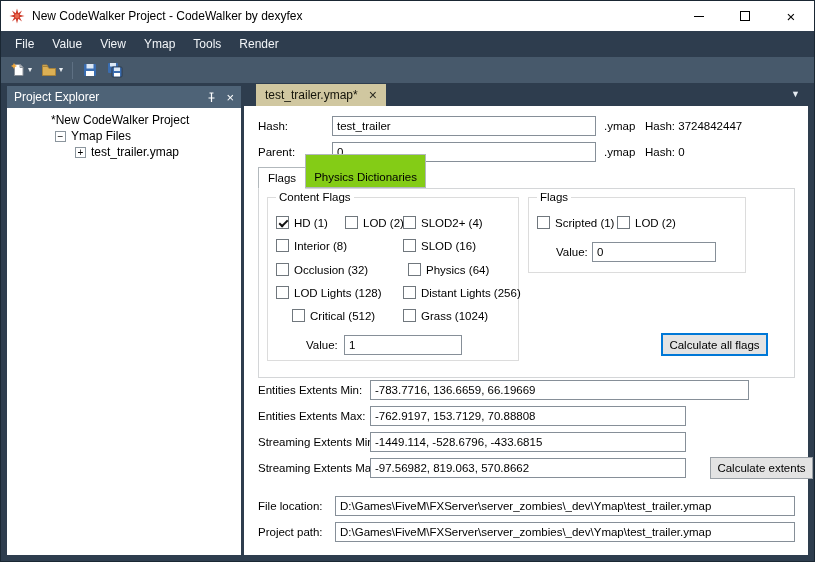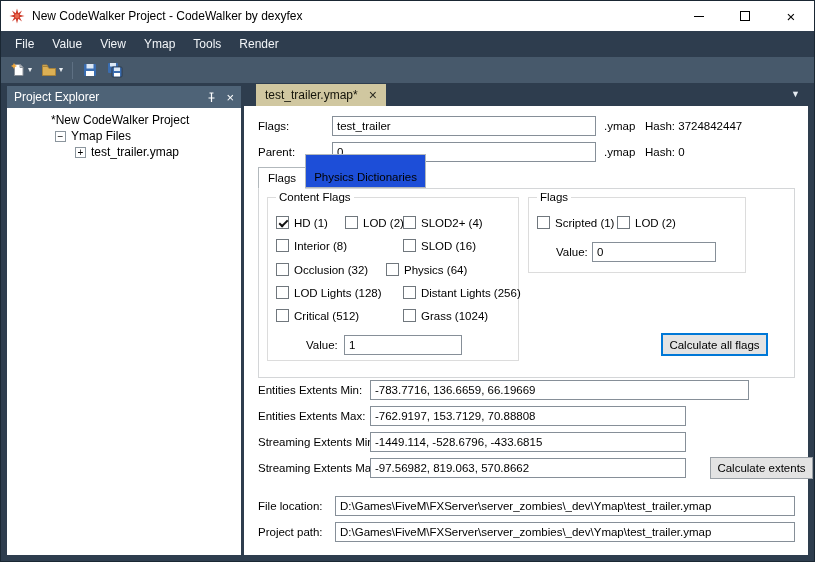--- a/index.html
+++ b/index.html
@@ -56,21 +56,21 @@
 
   .lbl { position:absolute; color:#000; white-space:nowrap; }
   .tb { position:absolute; height:20px; border:1px solid #868f98; background:#fff; color:#000;
         font-family:inherit; font-size:11.5px; padding:1px 4px; }
   .btn { position:absolute; background:#e3e3e3; border:1px solid #9aa0a6; color:#000;
          font-family:inherit; font-size:11.5px;margin-left:20px; }
   .btn.accent { border-color:var(--accent,#0078d7); box-shadow:inset 0 0 0 1px var(--accent,#0078d7); }
 
   
   .form-tabs { position:absolute; left:14px; top:60px; display:flex; align-items:flex-end; z-index:2; height:22px; }
-  .form-tab { height:19px; background:#1d4ed8; border:1px solid #b2b8bc; padding:16px 8px; margin-right:-1px; white-space:nowrap; }
+  .form-tab { height:19px; background:#84cc16; border:1px solid #b2b8bc; padding:16px 8px; margin-right:-1px; white-space:nowrap; }
   .form-tab.active { height:22px; background:#fff; border-bottom:1px solid #fff; margin-bottom:-1px; z-index:3; padding:4px 9px; }
   .tab-page { position:absolute; left:14px; top:82px; width:537px; height:190px;
               border:1px solid #d4d6d8; background:#fff; z-index:1;padding-left:16px; }
 
   .groupbox { position:absolute; border:1px solid #dcdcdc; }
   .gb-title { position:absolute; top:-7px; left:8px; background:#fff; padding:0 3px; white-space:nowrap; }
 
   .cb { position:absolute; display:flex; align-items:center; gap:5px; height:15px; white-space:nowrap; }
   .cb-box { width:13px; height:13px; border:1px solid #70777d; background:#fff; position:relative; flex:none; }
   .cb.checked .cb-box::after { content:""; position:absolute; left:2px; top:3px; width:7px; height:3px;
@@ -173,21 +173,21 @@
       <div class="tabstrip">
         <div class="doc-tab">
           <span>test_trailer.ymap*</span>
           <span class="tab-close">×</span>
         </div>
         <span class="tab-dropdown">▼</span>
       </div>
 
       <div class="editor-body">
 
-        <span class="lbl" style="left:14px;top:14px">Flags:</span>
+        <span class="lbl" style="left:14px;top:14px">Hash:</span>
         <input class="tb" style="left: 88px; top: 10px; width: 264px;" value="test_trailer">
         <span class="lbl" style="left:360px;top:14px">.ymap</span>
         <span class="lbl" style="left:401px;top:14px">Hash: 3724842447</span>
 
         <span class="lbl" style="left:14px;top:40px">Parent:</span>
         <input class="tb" style="left: 88px; top: 36px; width: 264px;" value="0">
         <span class="lbl" style="left:360px;top:40px">.ymap</span>
         <span class="lbl" style="left:401px;top:40px">Hash: 0</span>
 
         <div class="form-tabs">
@@ -221,33 +221,33 @@
               <span>Interior (8)</span>
             </div>
             <div class="cb" style="left:135px;top:40px">
               <span class="cb-box"></span>
               <span>SLOD (16)</span>
             </div>
             <div class="cb" style="left:8px;top:64px">
               <span class="cb-box"></span>
               <span>Occlusion (32)</span>
             </div>
-            <div class="cb" style="left:118px;top:64px">
+            <div class="cb" style="left:140px;top:64px">
               <span class="cb-box"></span>
               <span>Physics (64)</span>
             </div>
             <div class="cb" style="left:8px;top:87px">
               <span class="cb-box"></span>
               <span>LOD Lights (128)</span>
             </div>
             <div class="cb" style="left:135px;top:87px">
               <span class="cb-box"></span>
               <span>Distant Lights (256)</span>
             </div>
-            <div class="cb" style="left:8px;top:110px">
+            <div class="cb" style="left:24px;top:110px">
               <span class="cb-box"></span>
               <span>Critical (512)</span>
             </div>
             <div class="cb" style="left:135px;top:110px">
               <span class="cb-box"></span>
               <span>Grass (1024)</span>
             </div>
 
             <span class="lbl" style="left:38px;top:141px">Value:</span>
             <input class="tb" style="left: 76px; top: 137px; width: 118px;" value="1">

